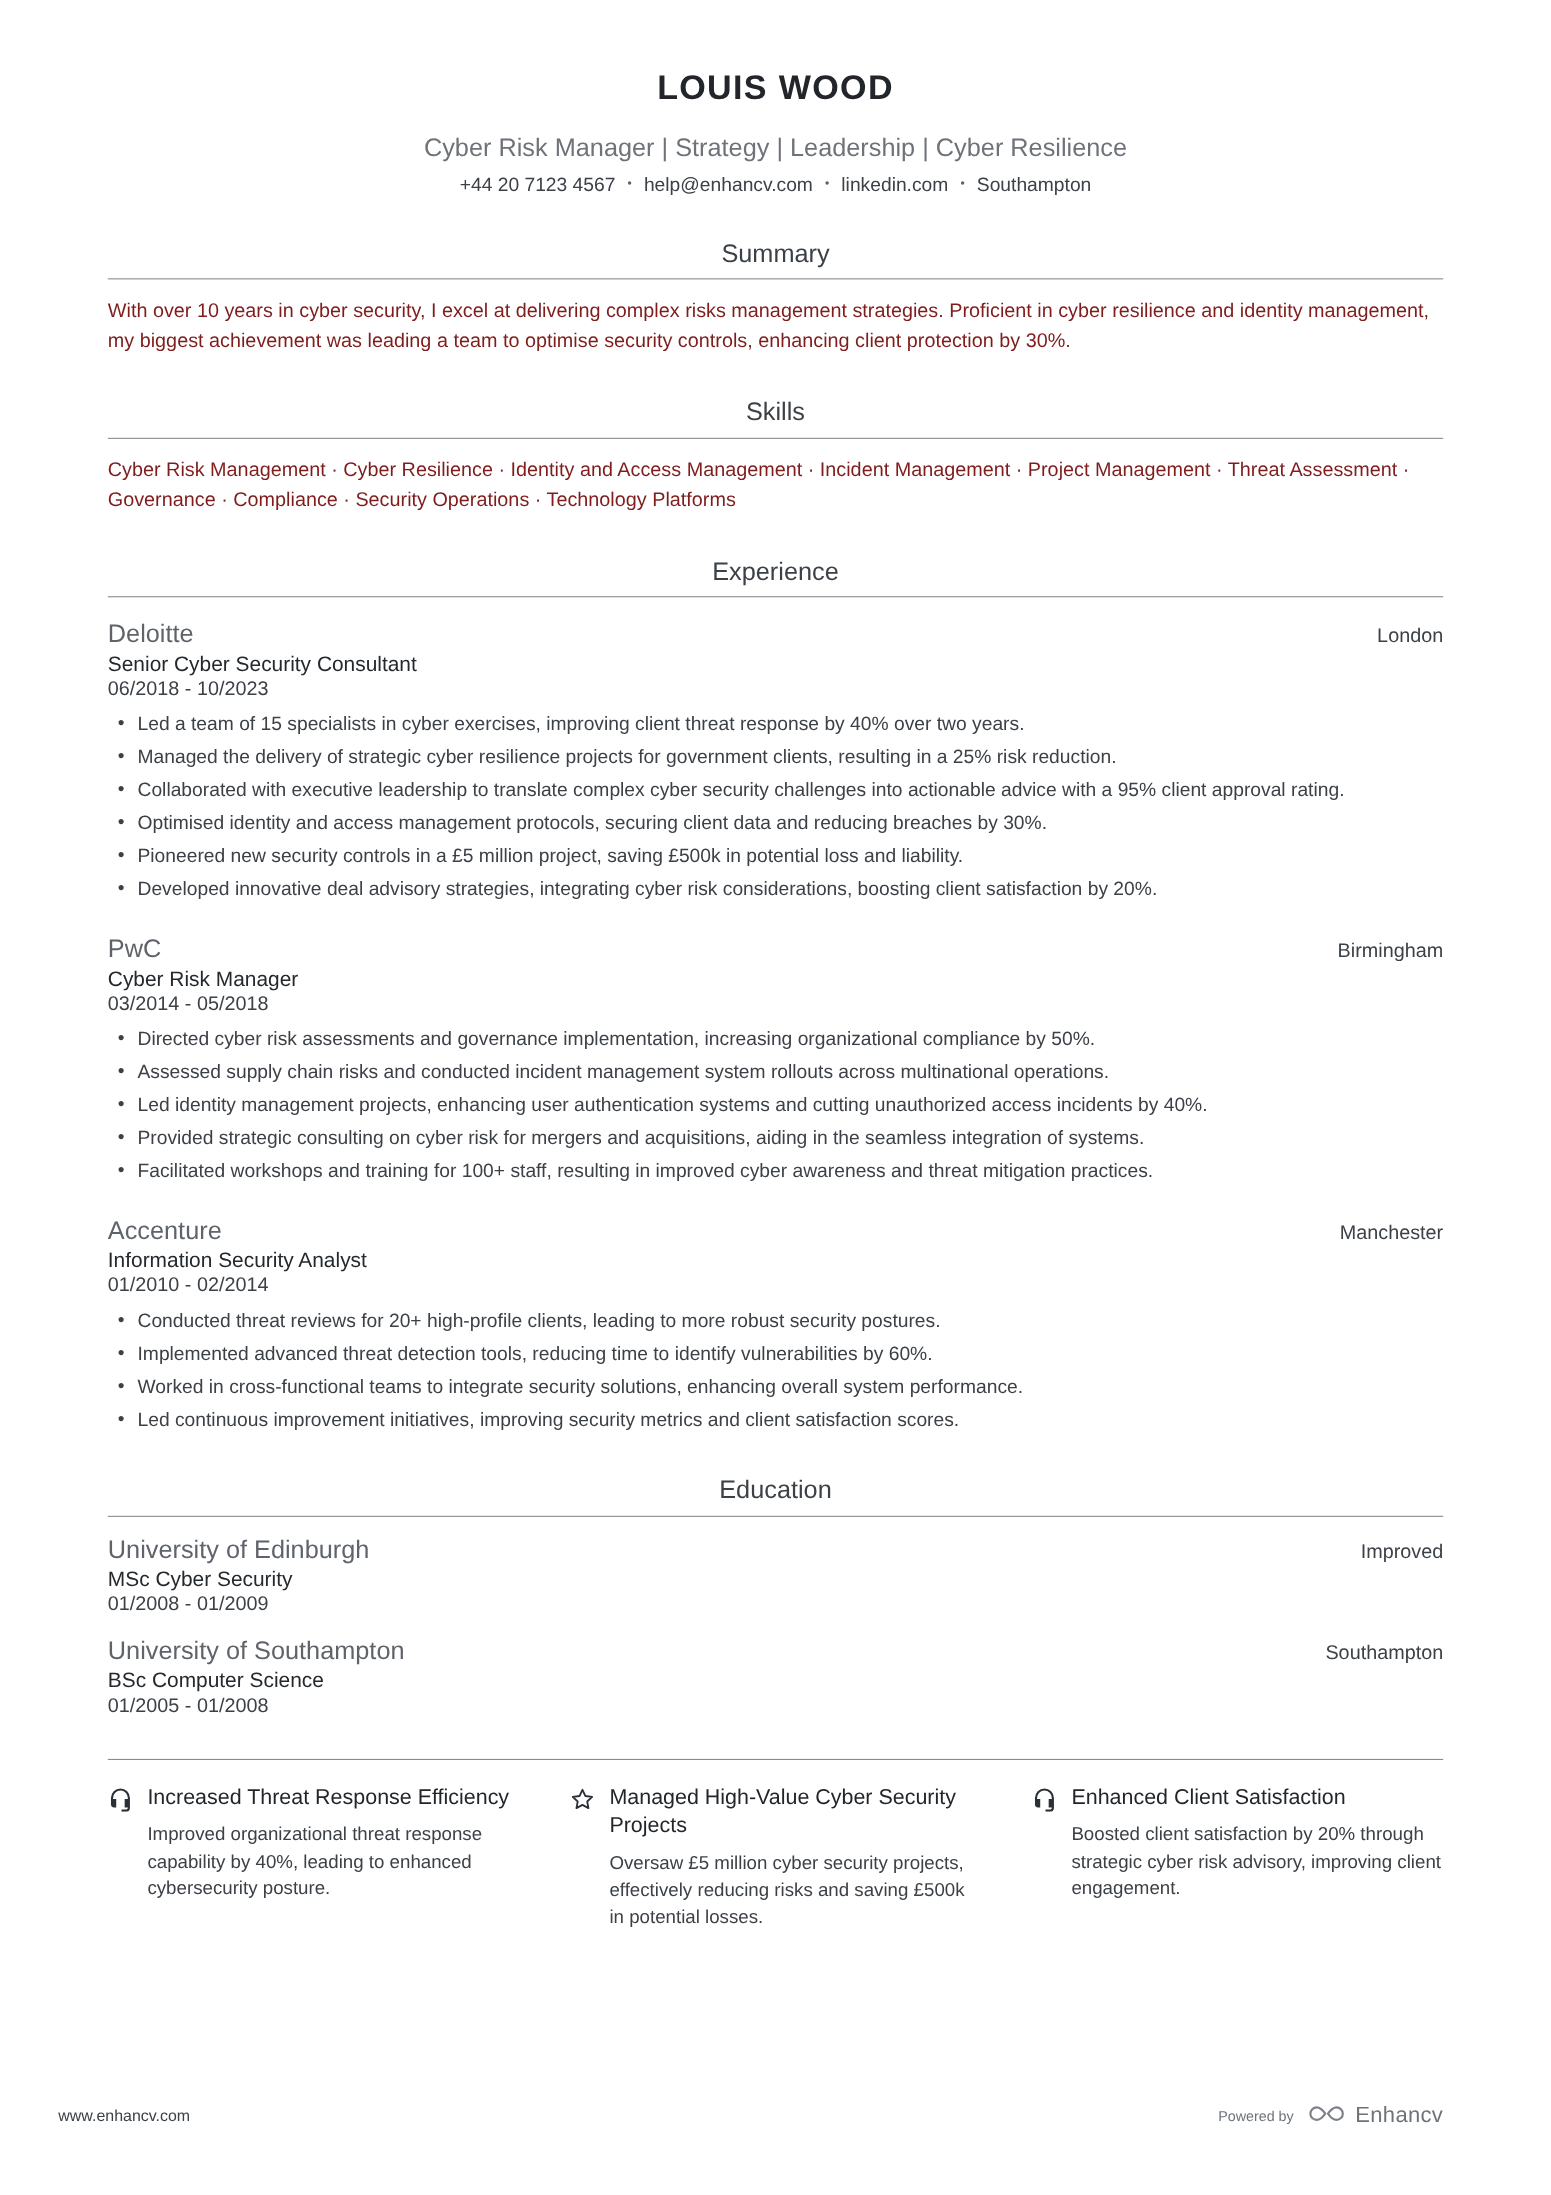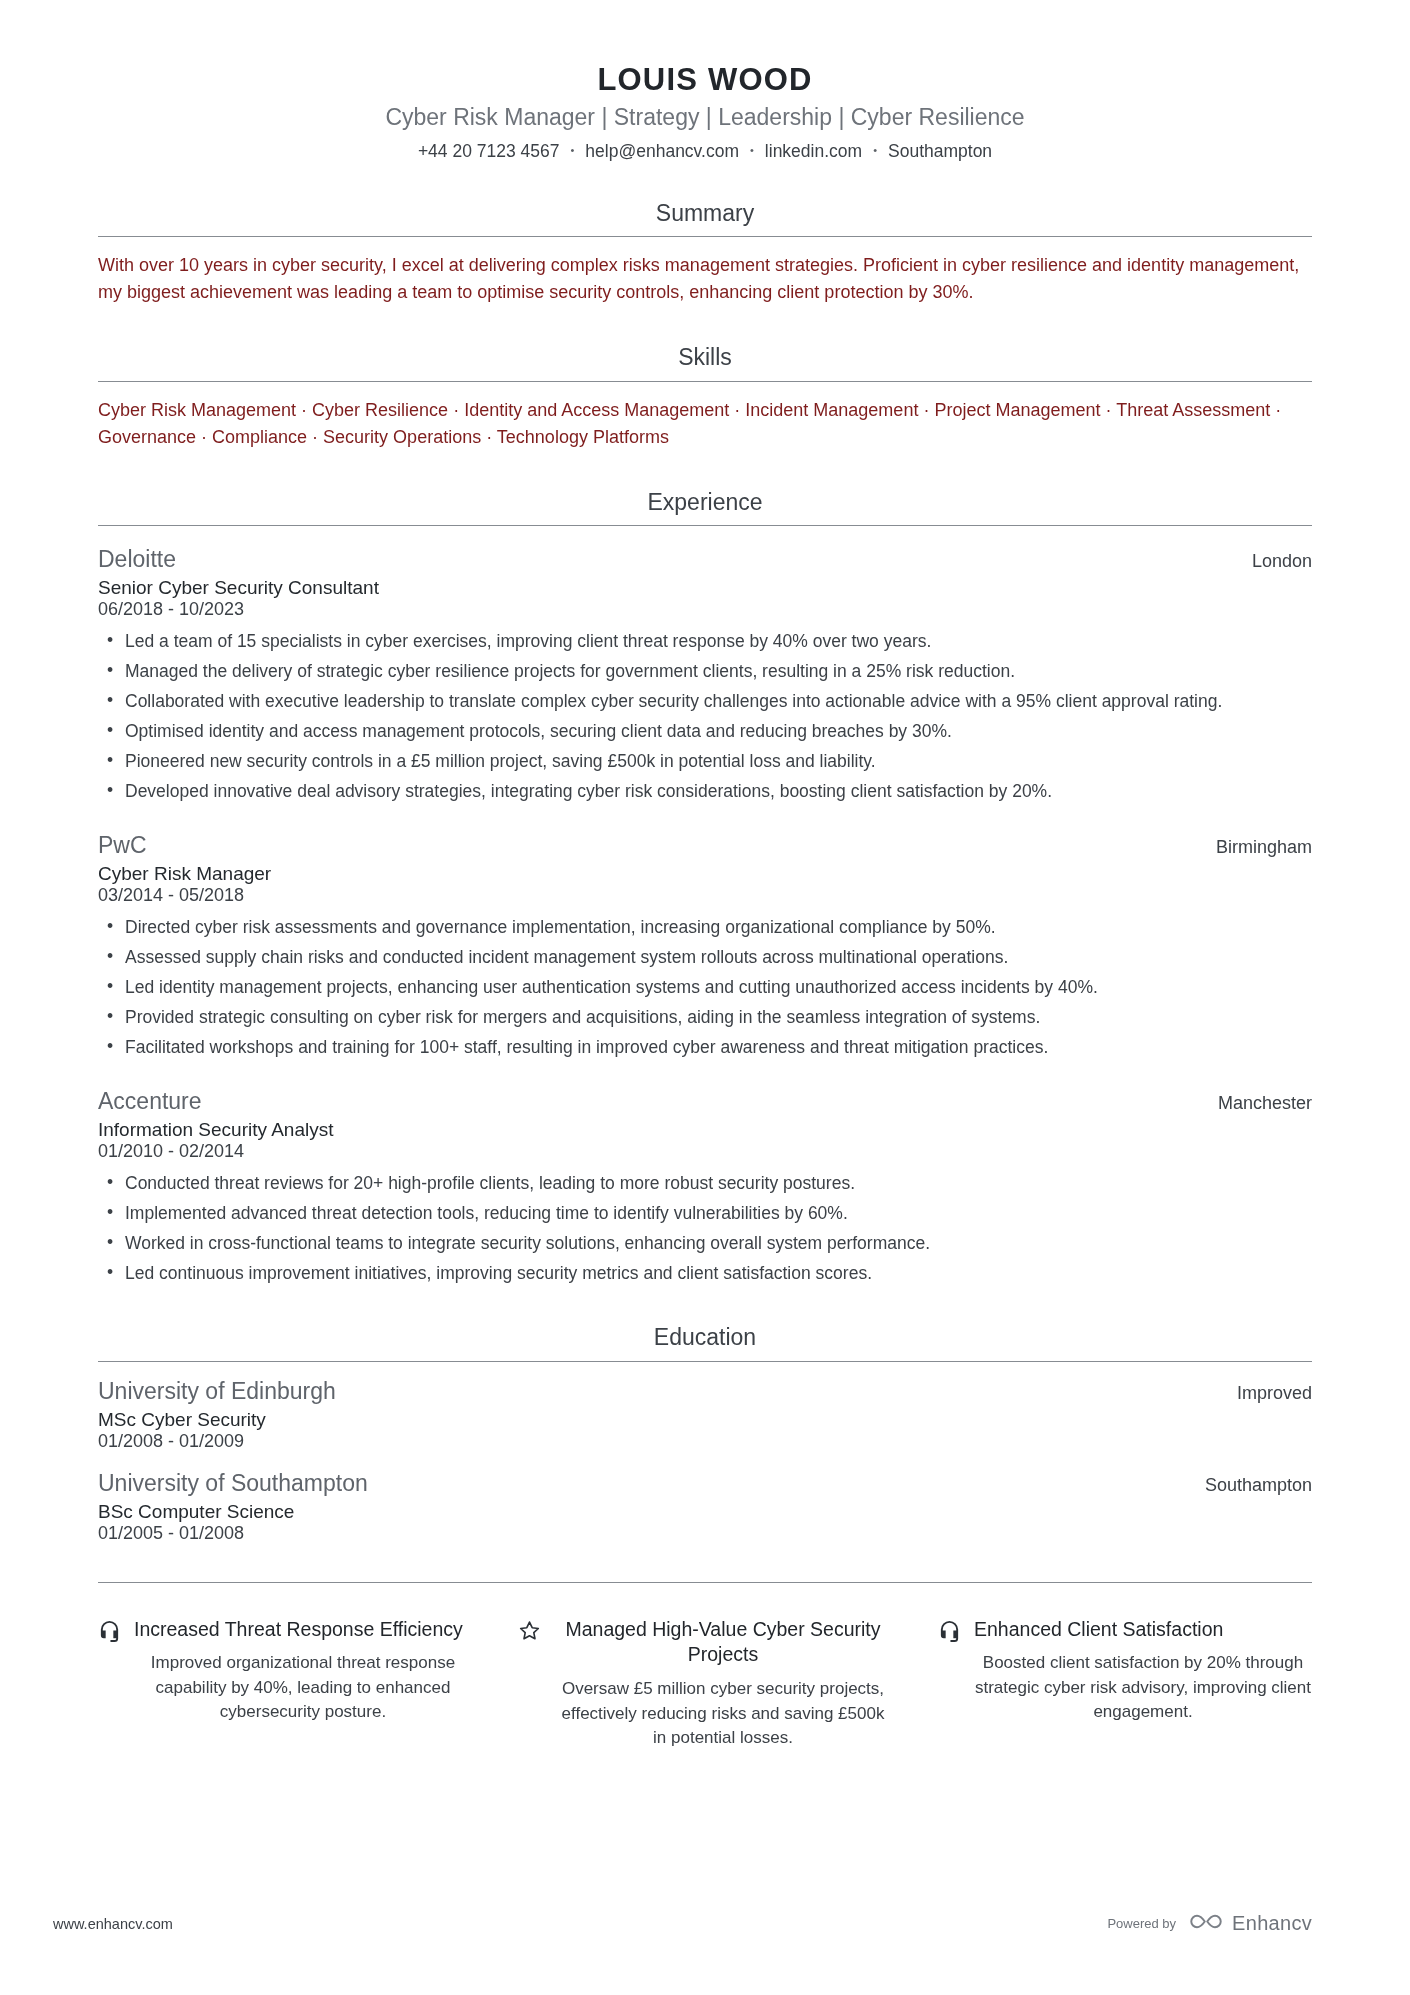--- a/index.html
+++ b/index.html
@@ -7,21 +7,21 @@
   body {
     width:1410px; height:1995px; position:relative;
     font-family:"Liberation Sans", sans-serif;
     color:#3c4147; -webkit-font-smoothing:antialiased;
   }
   .page { padding:62px 98px 0 98px; }
 
   
   .header { text-align:center; }
   .name { font-size:31px; font-weight:700; letter-spacing:1.2px; color:#22262b; line-height:1.15; }
-  .headline { font-size:23px; font-weight:400; color:#6e737a; margin-top:6px;text-align:center; }
+  .headline { font-size:23px; font-weight:400; color:#6e737a; margin-top:23px;text-align:center; }
   .contact { margin-top:10px; display:flex; justify-content:center; align-items:center; gap:11px; font-size:17.5px; color:#3c4147; }
   .contact .dot { font-size:11px; color:#5c6artifact167; color:#5c6167; position:relative; top:-1px; }
 
   
   .sec { margin-top:38px; }
   .sec-h { font-size:23px; font-weight:400; color:#3c4147; text-align:center; line-height:1.2; }
   .rule { border-bottom:1px solid #878c92; margin-top:9px; }
   .body-text { margin-top:15px; font-size:18px; line-height:1.5; color:#7f1d1d; }
 
   
@@ -34,21 +34,21 @@
   .jobtitle { font-size:19px; color:#24292e; }
   .dates { font-size:18px; color:#3c4147; }
   .bullets { list-style:none; margin-top:9px; }
   .bullets li { position:relative; padding-left:27px; font-size:17.5px; line-height:1.45; color:#3c4147; margin-bottom:4.5px; }
   .bullets li::before { content:"•"; position:absolute; left:9px; top:-1px; color:#3c4147; }
 
   .edu { margin-top:18px; }
   .edu.first { margin-top:16px; }
 
   
-  .ach-grid { display:grid; grid-template-columns:1fr 1fr 1fr; gap:46px; margin-top:34px;text-align:center; }
+  .ach-grid { display:grid; grid-template-columns:1fr 1fr 1fr; gap:46px; margin-top:22px; }
   .ach-head { display:flex; align-items:flex-start; gap:13px; }
   .ach-icon { flex:0 0 23px; margin-top:2px; line-height:0; }
   .ach-title { font-size:19.5px; line-height:1.32; color:#22262b; }
   .ach-text { margin-top:9px; margin-left:36px; font-size:17px; line-height:1.44; color:#3c4147; }
 
   
   .footer { position:absolute; left:53px; right:98px; bottom:60px;
             display:flex; justify-content:space-between; align-items:center; }
   .site { font-size:14.5px; color:#3c4147; text-decoration:none; }
   .powered { display:flex; align-items:center; gap:12px; }

